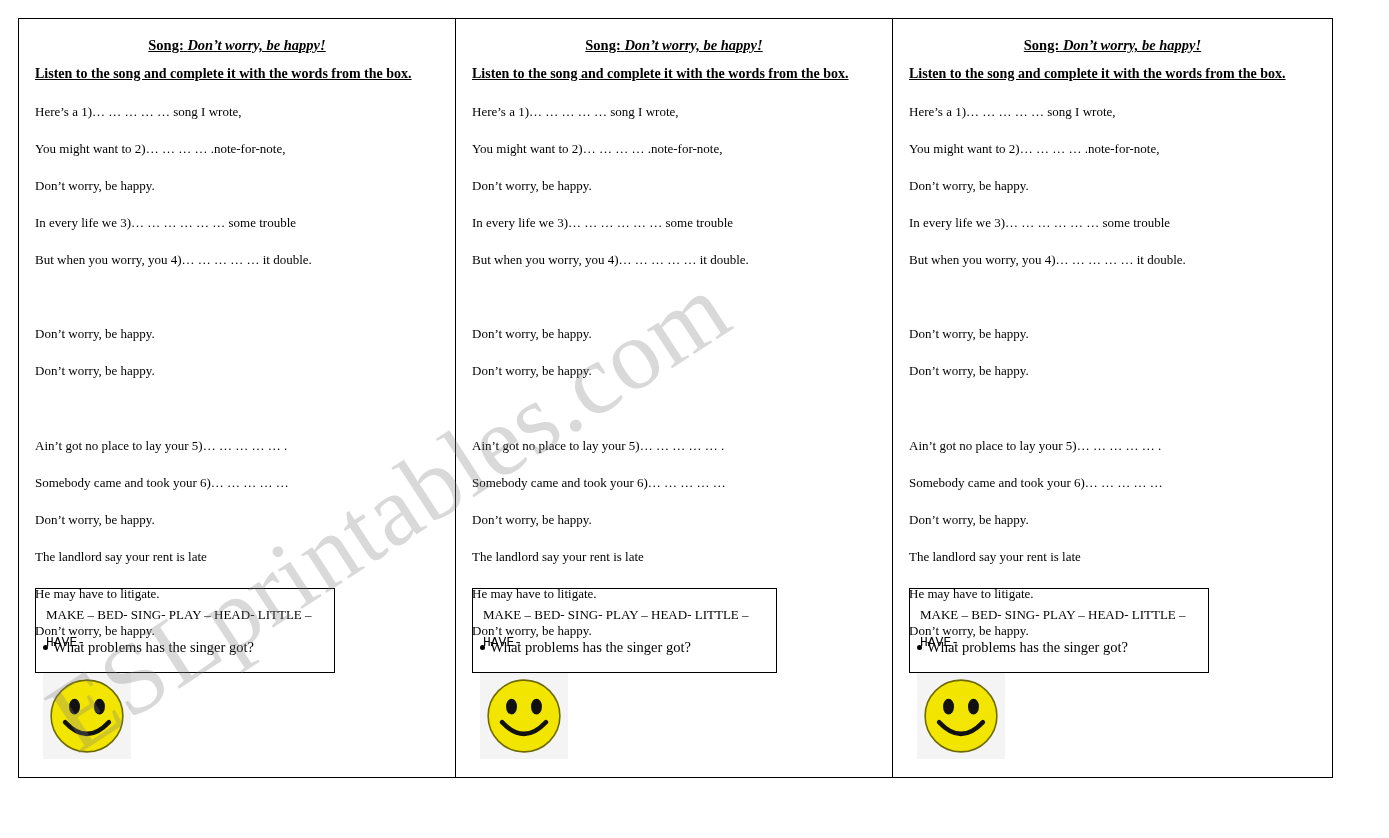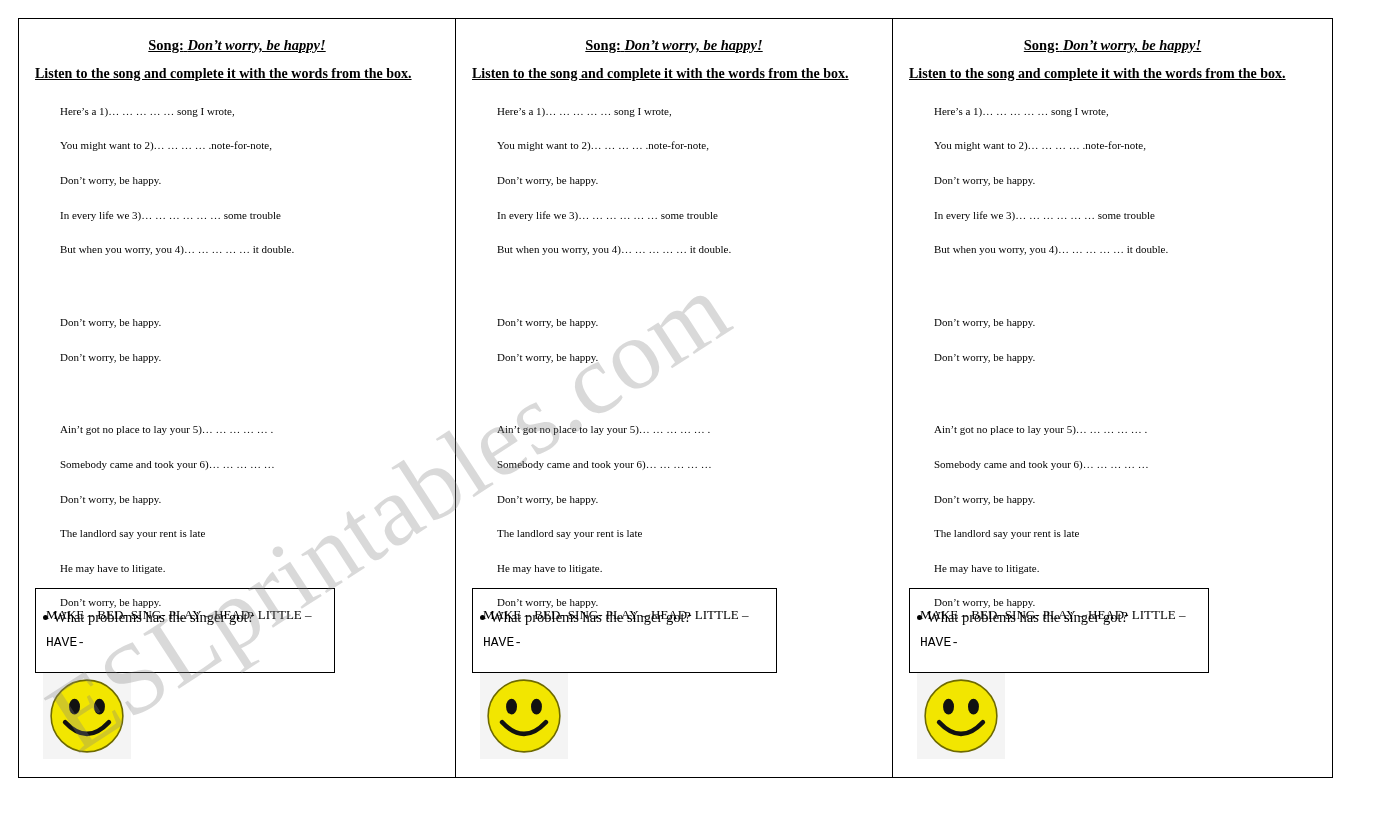--- a/index.html
+++ b/index.html
@@ -60,25 +60,24 @@
 
   .instruction {
     font-size: 14px;
     font-weight: bold;
     text-decoration: underline;
     margin-top: 12px;
     line-height: 1.2;
   }
 
   .lyric {
-    font-size: 11px;
+    font-size: 13px;
     margin-top: 22px;
     line-height: 1.15;
     white-space: nowrap;
-    margin-left: 25px;
   }
   .lyric.gap-before { margin-top: 60px; }
 
   .question-wrap {
     font-size: 14.5px;
     position: relative;
   }
   .bullet-dot {
     position: absolute;
     left: 8px;

